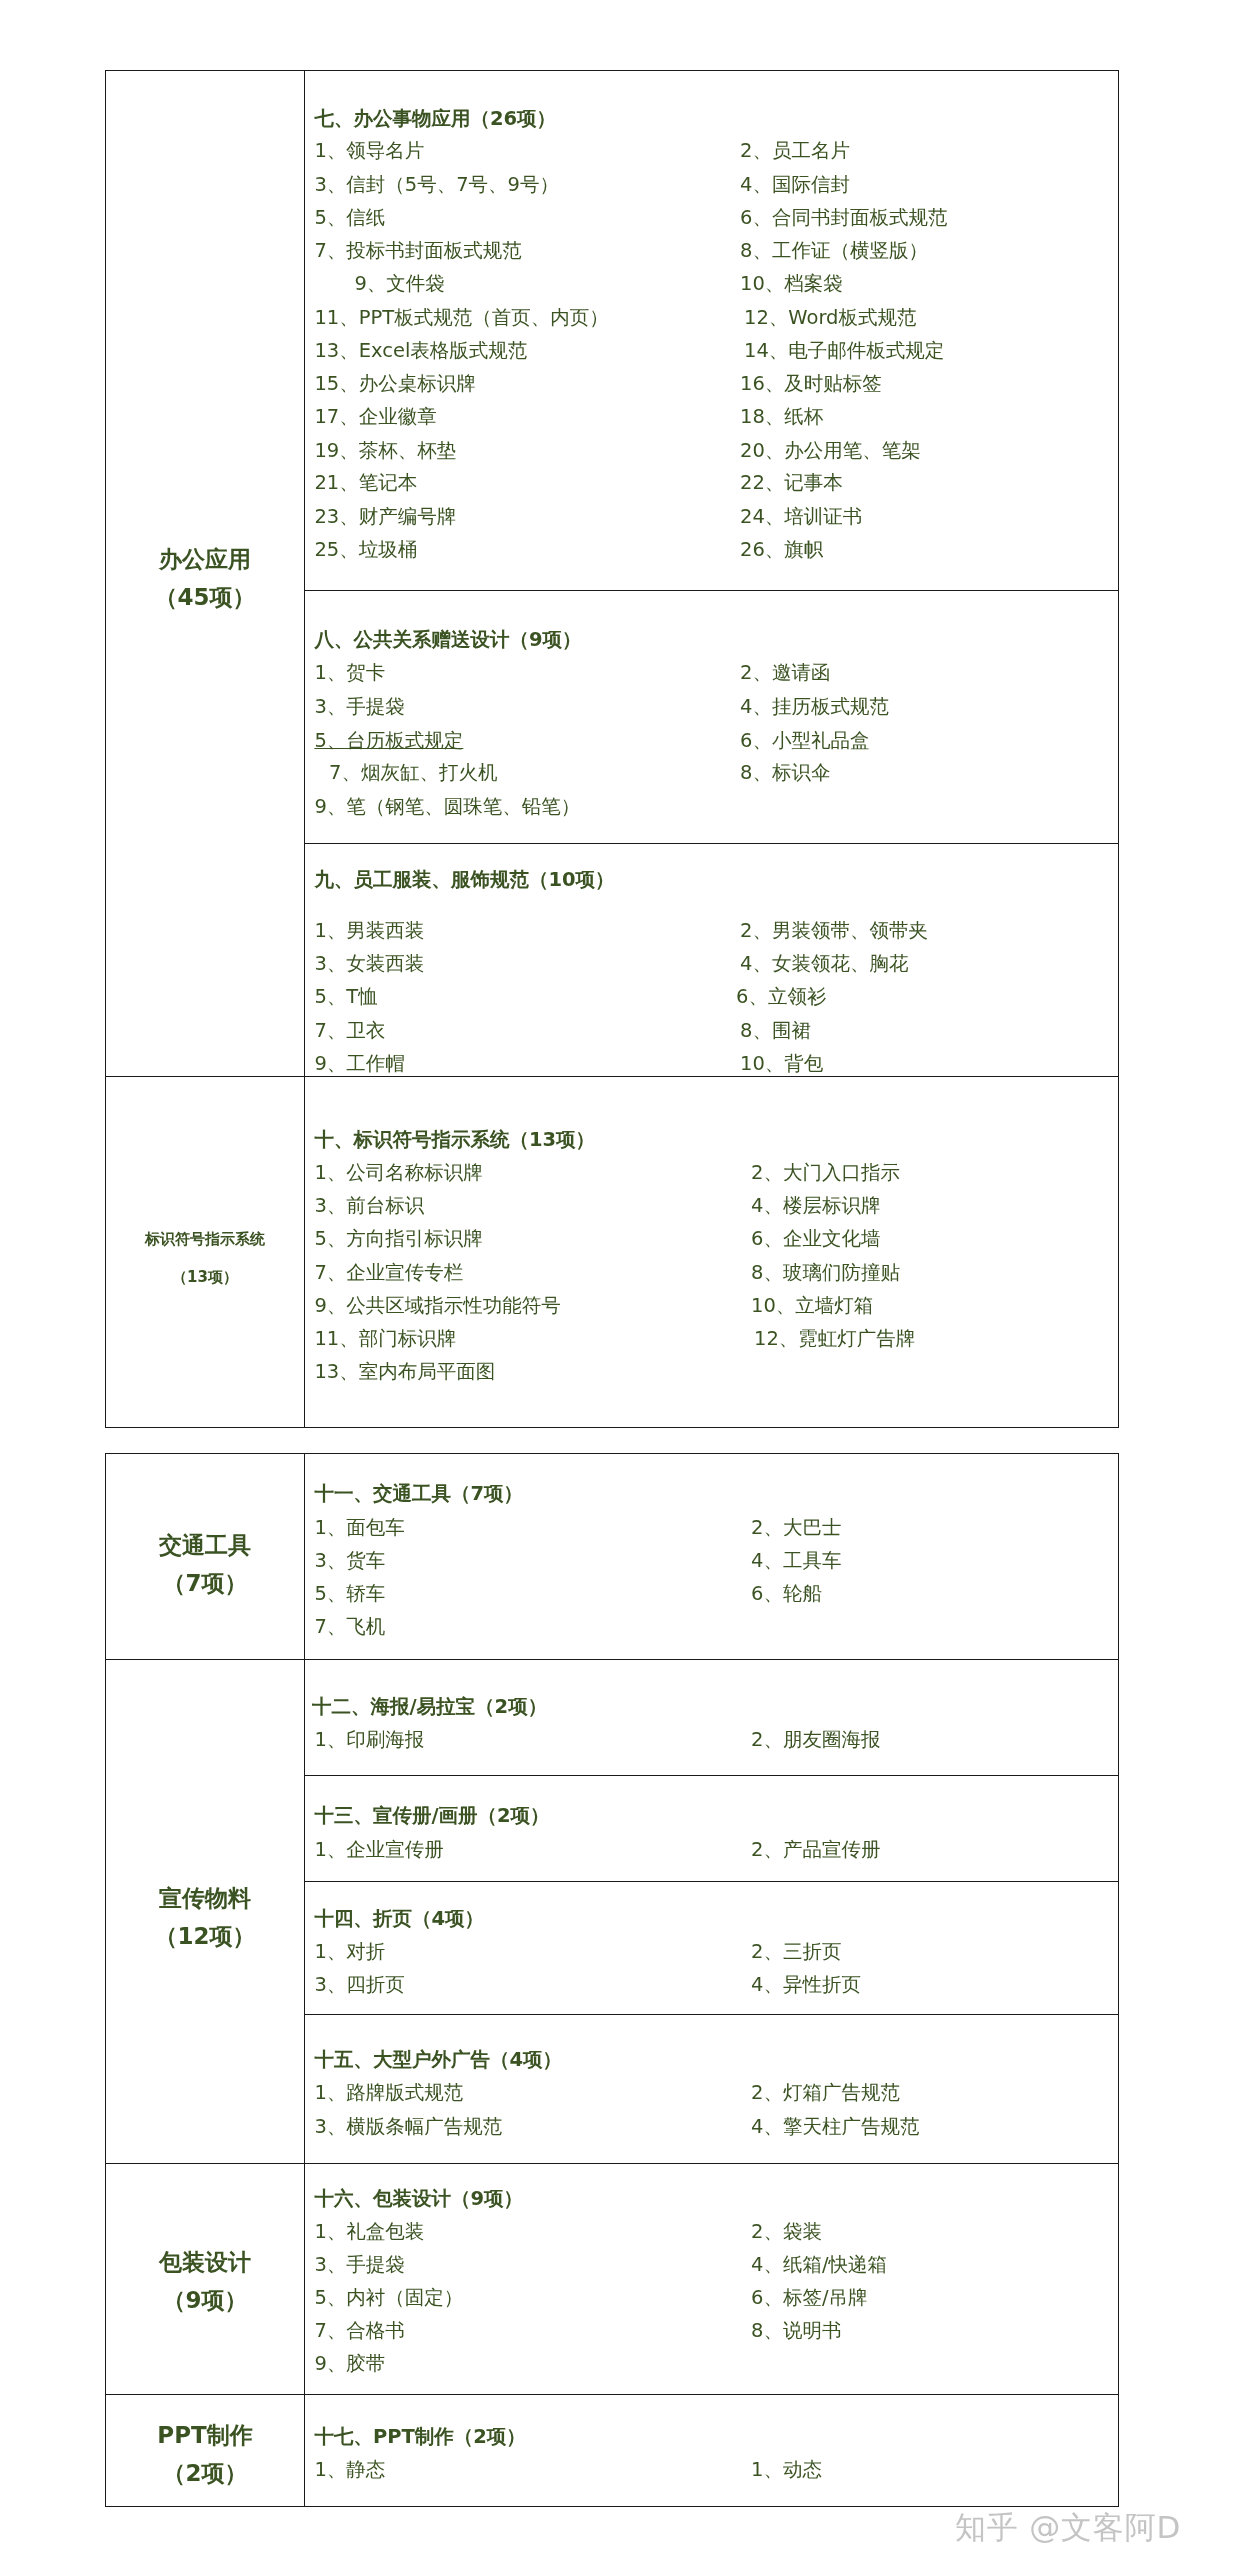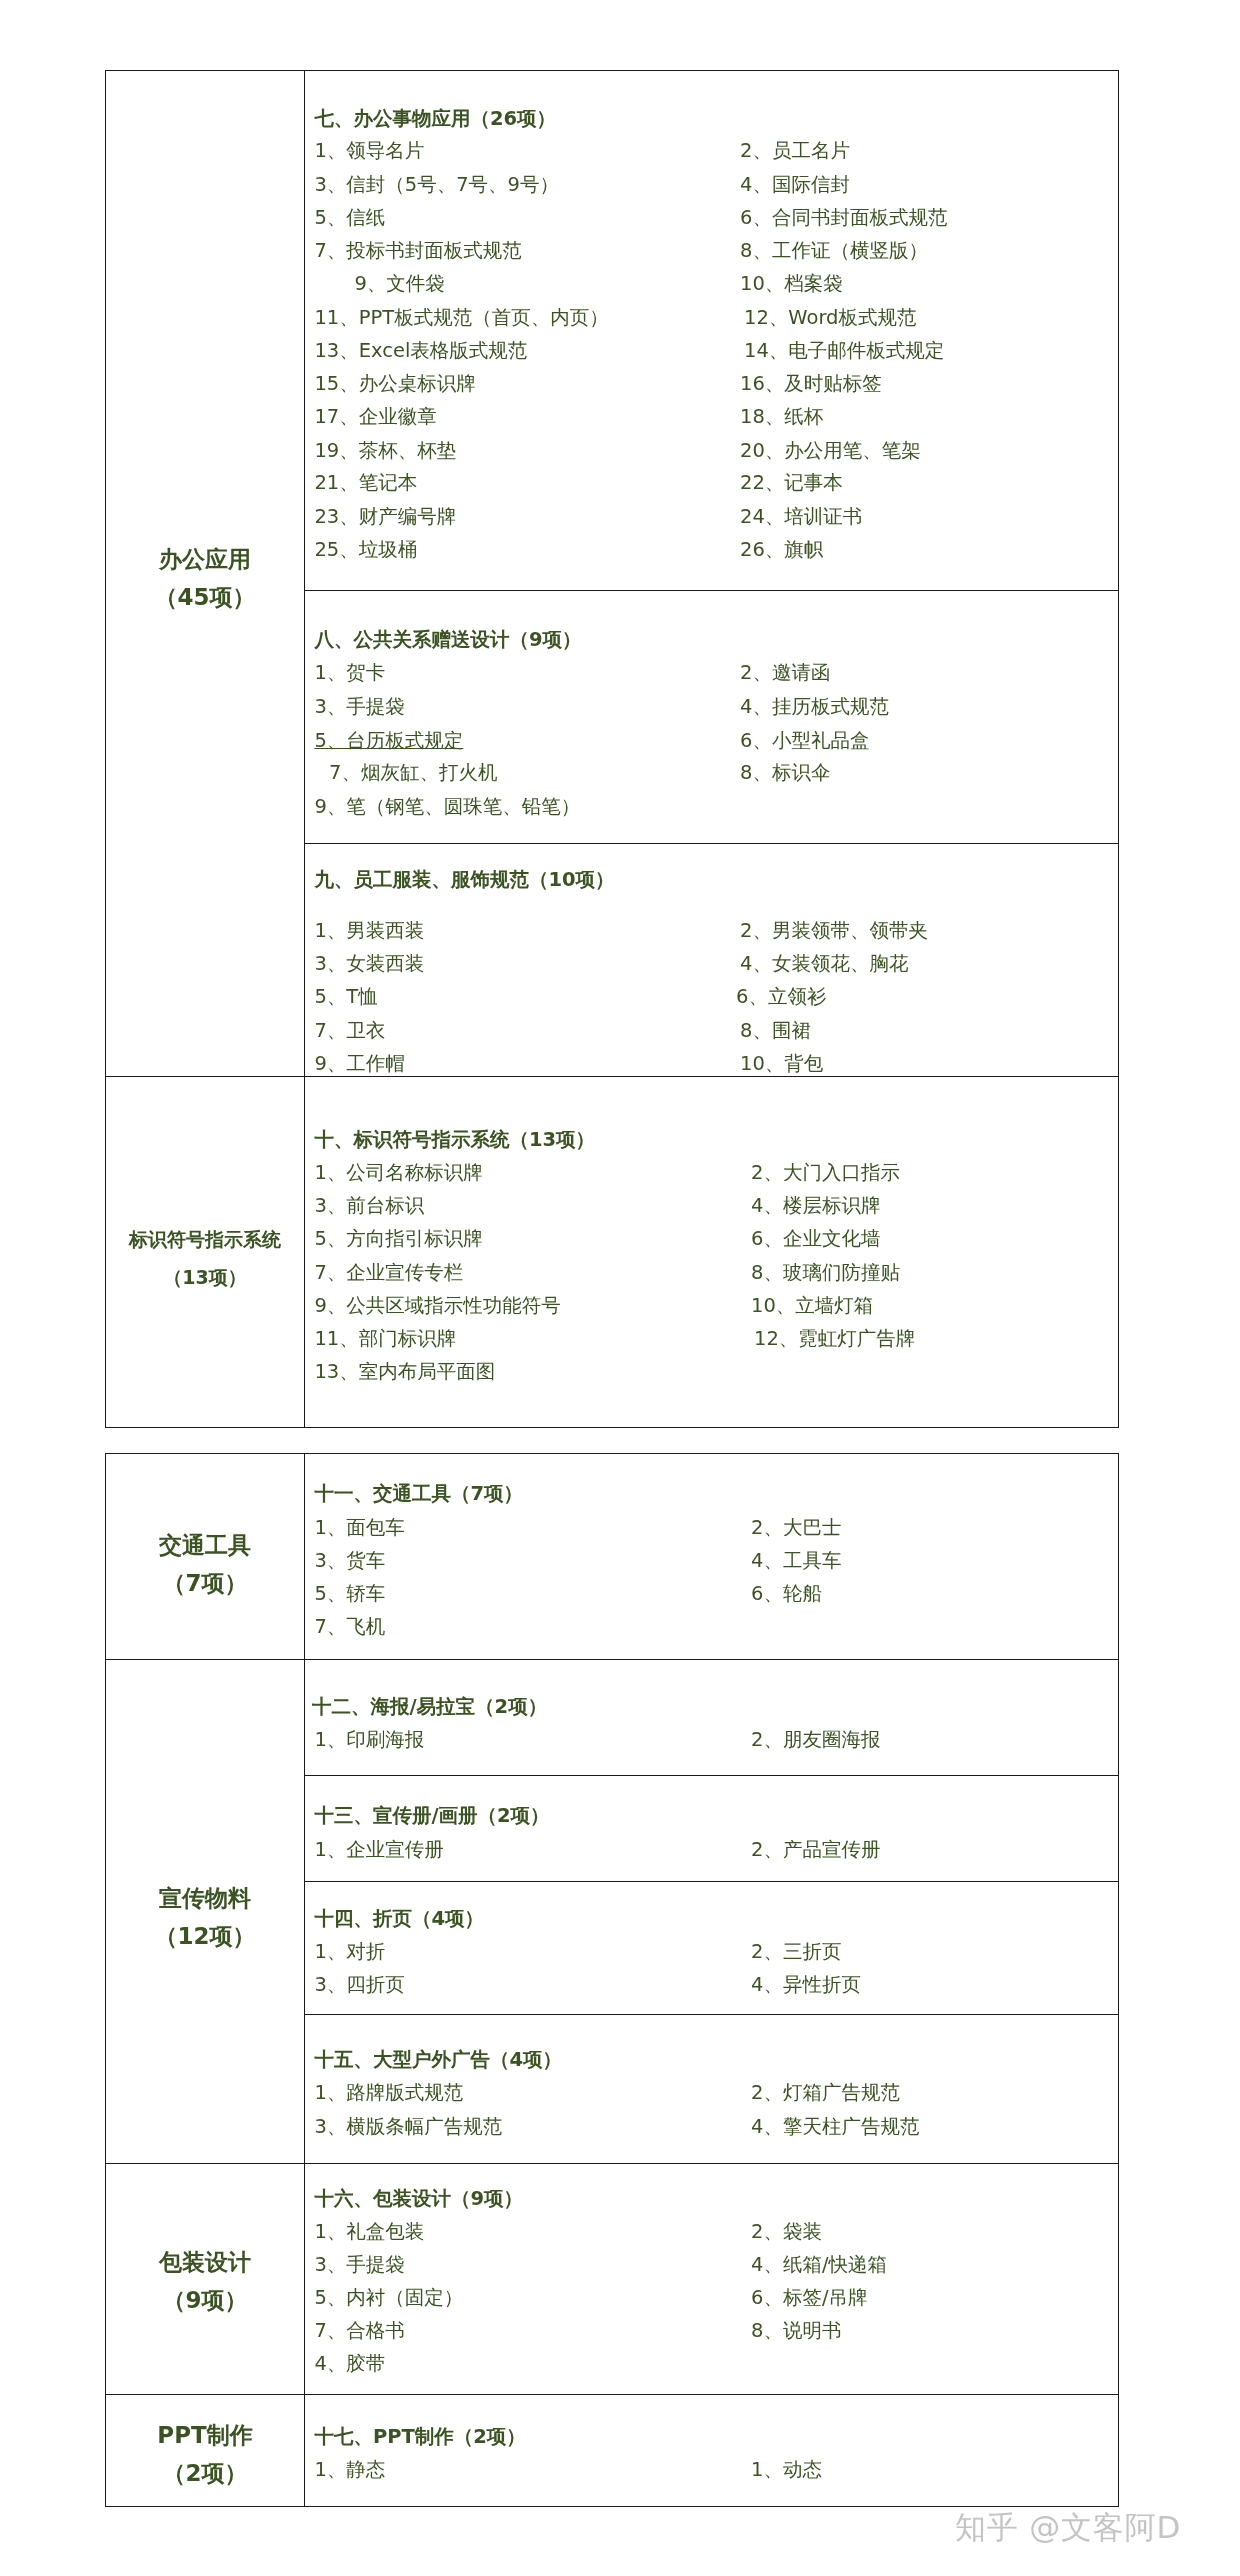--- a/index.html
+++ b/index.html
@@ -3,21 +3,21 @@
 <meta charset="utf-8">
 <style>
   html, body { margin: 0; padding: 0; background: #ffffff; }
   body { width: 1240px; height: 2576px; position: relative; overflow: hidden;
          font-family: "DejaVu Sans", "Liberation Sans", sans-serif; color: #3b5323; }
   .tbl { position: absolute; left: 105px; width: 1014px; border: 1.6px solid #1a1a1a; box-sizing: border-box; }
   .vline { position: absolute; left: 198px; top: 0; bottom: 0; width: 0; border-left: 1.2px solid #1a1a1a; }
   .hline { position: absolute; height: 0; border-top: 1.6px solid #1a1a1a; }
   .label { position: absolute; left: 0; width: 198px; text-align: center; font-weight: bold;
            font-size: 23px; line-height: 38px; color: #3b5323; }
-  .label.small { font-size: 19px; }
+  .label.small { font-size: 15px; }
   .cell { position: absolute; left: 199px; right: 0; }
   .txt { position: absolute; white-space: nowrap; font-size: 19.5px; line-height: 33px; color: #3b5323; }
   .hd { font-weight: bold; }
   .watermark { position: absolute; left: 955px; top: 2507px; font-size: 31px; color: #c4c4c4;
                white-space: nowrap; letter-spacing: 0.8px;
                text-shadow: 0.8px 0.8px 0 #fff, -0.8px -0.8px 0 #fff; }
 </style>
 </head>
 <body>
 
@@ -180,21 +180,21 @@
   <div class="cell" style="top:0; height:0;">
     <div class="txt hd" style="left:9.4px; top:728px;">十六、包装设计（9项）</div>
     <div class="txt" style="left:9.4px; top:761px;">1、礼盒包装</div>
     <div class="txt" style="left:446px; top:761px;">2、袋装</div>
     <div class="txt" style="left:9.4px; top:794px;">3、手提袋</div>
     <div class="txt" style="left:446px; top:794px;">4、纸箱/快递箱</div>
     <div class="txt" style="left:9.4px; top:827px;">5、内衬（固定）</div>
     <div class="txt" style="left:446px; top:827px;">6、标签/吊牌</div>
     <div class="txt" style="left:9.4px; top:860px;">7、合格书</div>
     <div class="txt" style="left:446px; top:860px;">8、说明书</div>
-    <div class="txt" style="left:9.4px; top:893px;">4、胶带</div>
+    <div class="txt" style="left:9.4px; top:893px;">9、胶带</div>
   </div>
 
   <div class="label" style="top:962px;">
     <div>PPT制作</div>
     <div>（2项）</div>
   </div>
 
   <div class="cell" style="top:0; height:0;">
     <div class="txt hd" style="left:9.4px; top:966px;">十七、PPT制作（2项）</div>
     <div class="txt" style="left:9.4px; top:999px;">1、静态</div>

